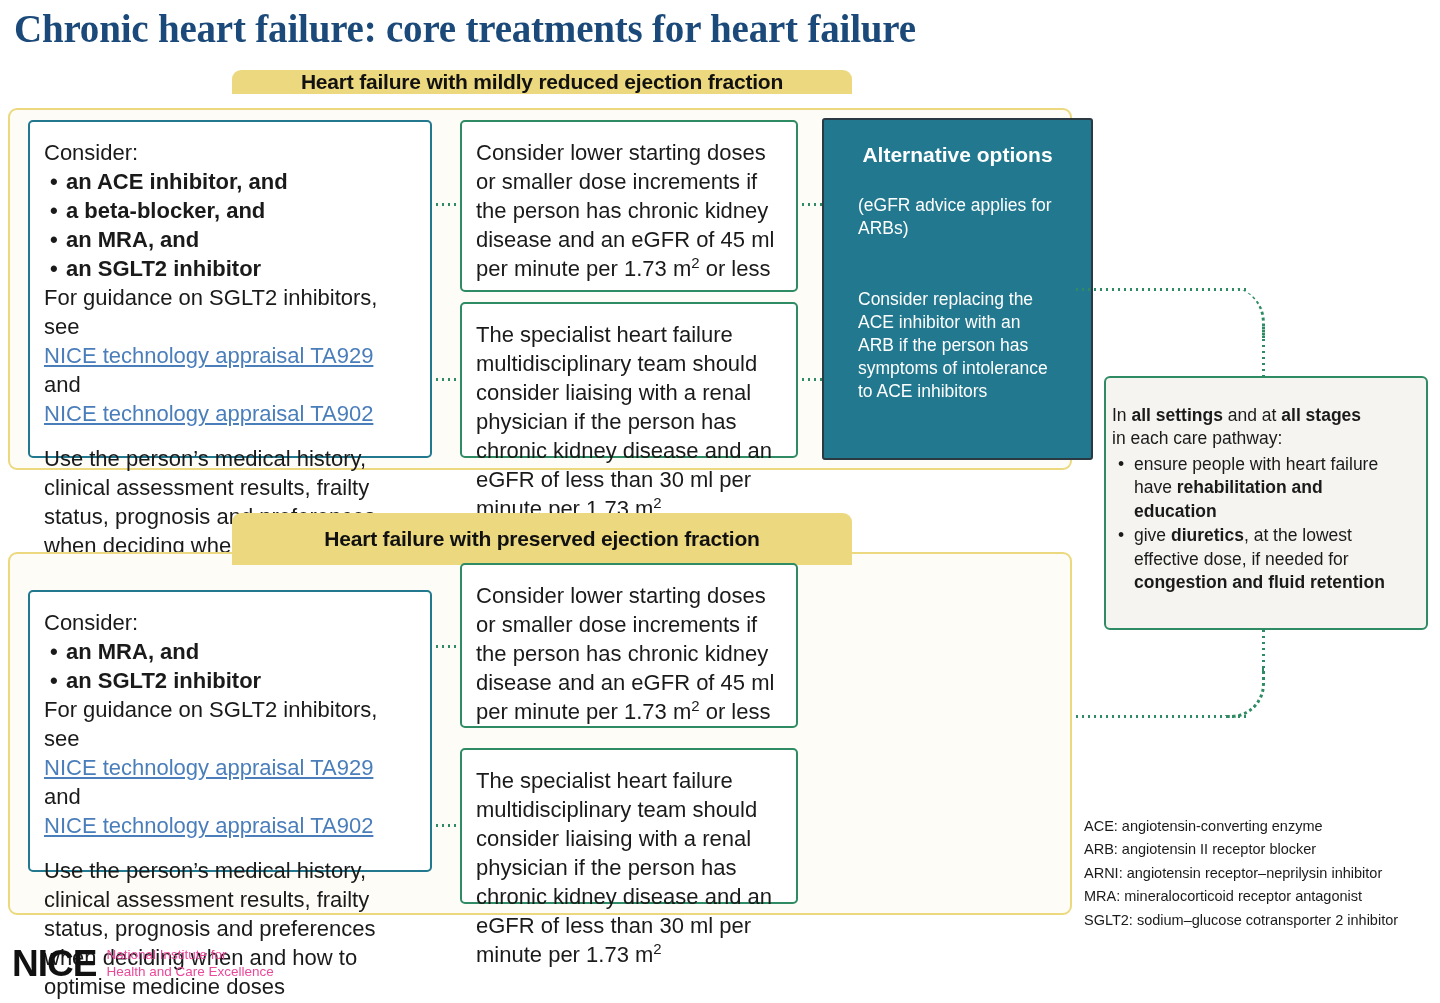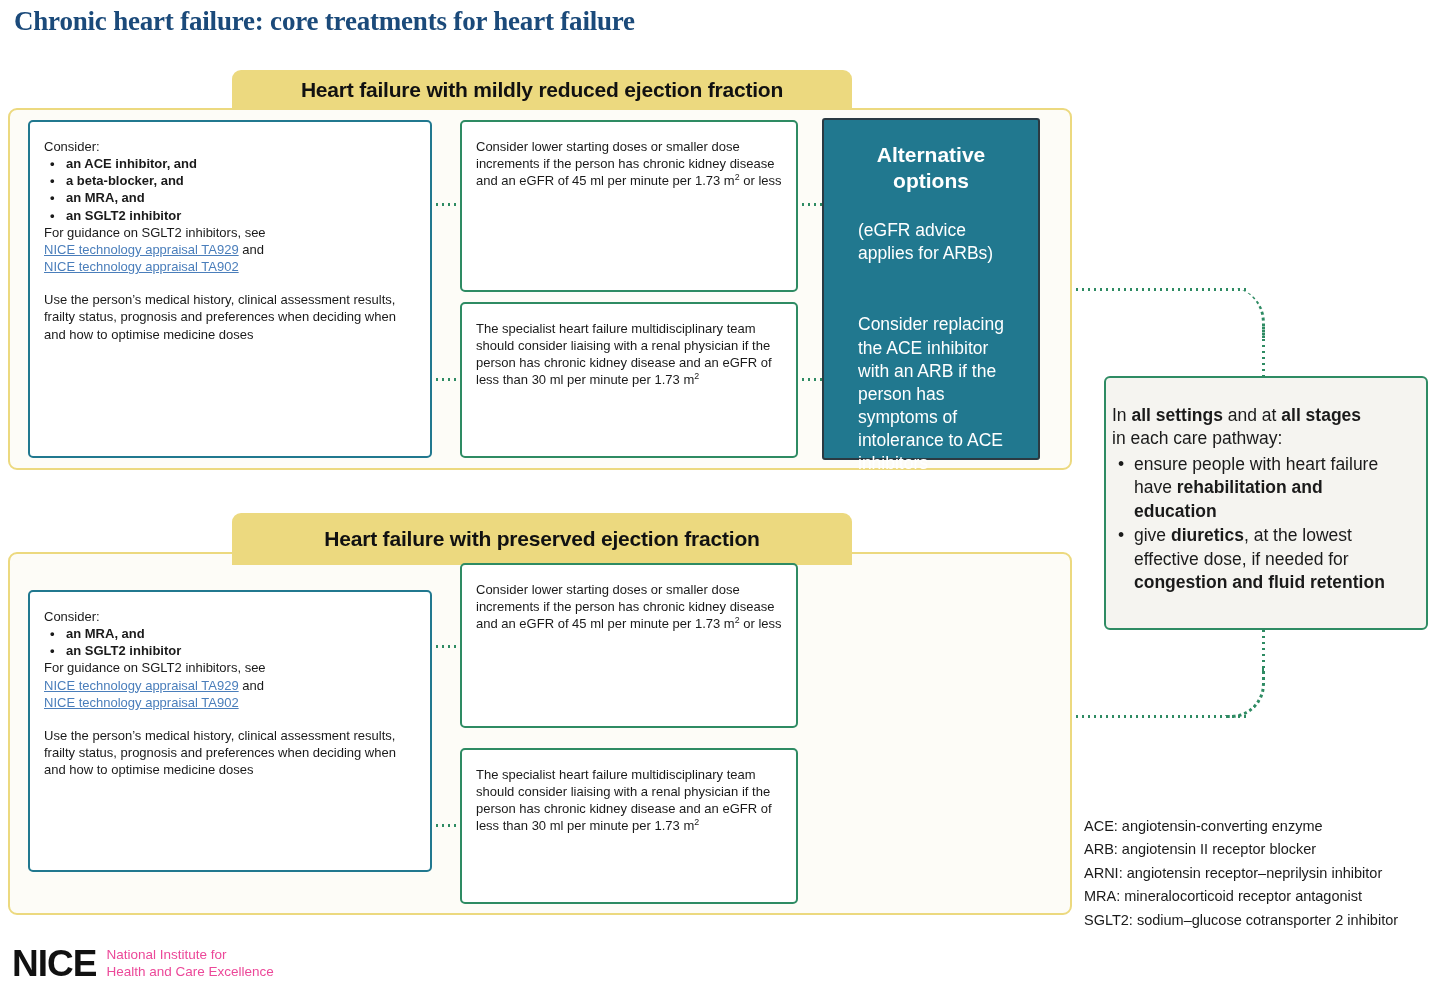--- a/index.html
+++ b/index.html
@@ -15,21 +15,21 @@
     color: #1a1a1a;
     overflow: hidden;
   }
 
   
   .page-title {
     position: absolute;
     left: 14px;
     top: 6px;
     font-family: "Liberation Serif", serif;
-    font-size: 27px;
+    font-size: 39px;
     font-weight: bold;
     color: #1b4a7a;
     letter-spacing: -0.2px;
     white-space: nowrap;
   }
 
   
   .section {
     position: absolute;
     box-sizing: border-box;
@@ -47,30 +47,30 @@
     border-radius: 9px 9px 0 0;
     color: #111111;
     font-size: 21px;
     font-weight: bold;
     display: flex;
     align-items: center;
     justify-content: center;
     letter-spacing: -0.2px;
     white-space: nowrap;
   }
-  #banner-hfmref { left: 232px; top: 70px; width: 620px; height: 40px; }
+  #banner-hfmref { left: 232px; top: 70px; width: 620px; height: 24px; }
   #banner-hfpef  { left: 232px; top: 513px; width: 620px; height: 52px; }
 
   
   .box {
     position: absolute;
     box-sizing: border-box;
     background: #ffffff;
     border-radius: 5px;
-    font-size: 13px;
+    font-size: 22px;
     line-height: 1.32;
     color: #1a1a1a;
   }
   .box-blue  { border: 2px solid #21788f; }
   .box-green { border: 2px solid #2e8b63; }
 
   .box-inner { padding: 16px 14px 12px 14px; }
 
   .box p { margin: 0; }
   .box ul {
@@ -107,21 +107,21 @@
   #box-hfpef-consider    { left: 28px;  top: 590px; width: 404px; height: 282px; }
   #box-hfpef-lowerdose   { left: 460px; top: 563px; width: 338px; height: 165px; }
   #box-hfpef-specialist  { left: 460px; top: 748px; width: 338px; height: 156px; }
 
   
   #box-alternative {
     position: absolute;
     box-sizing: border-box;
     left: 822px;
     top: 118px;
-    width: 218px;
+    width: 271px;
     height: 342px;
     background: #21788f;
     border: 2px solid #2b3a42;
     border-radius: 3px;
     color: #ffffff;
     font-size: 17.5px;
     line-height: 1.32;
     padding: 22px 18px;
   }
   #box-alternative .alt-title {

